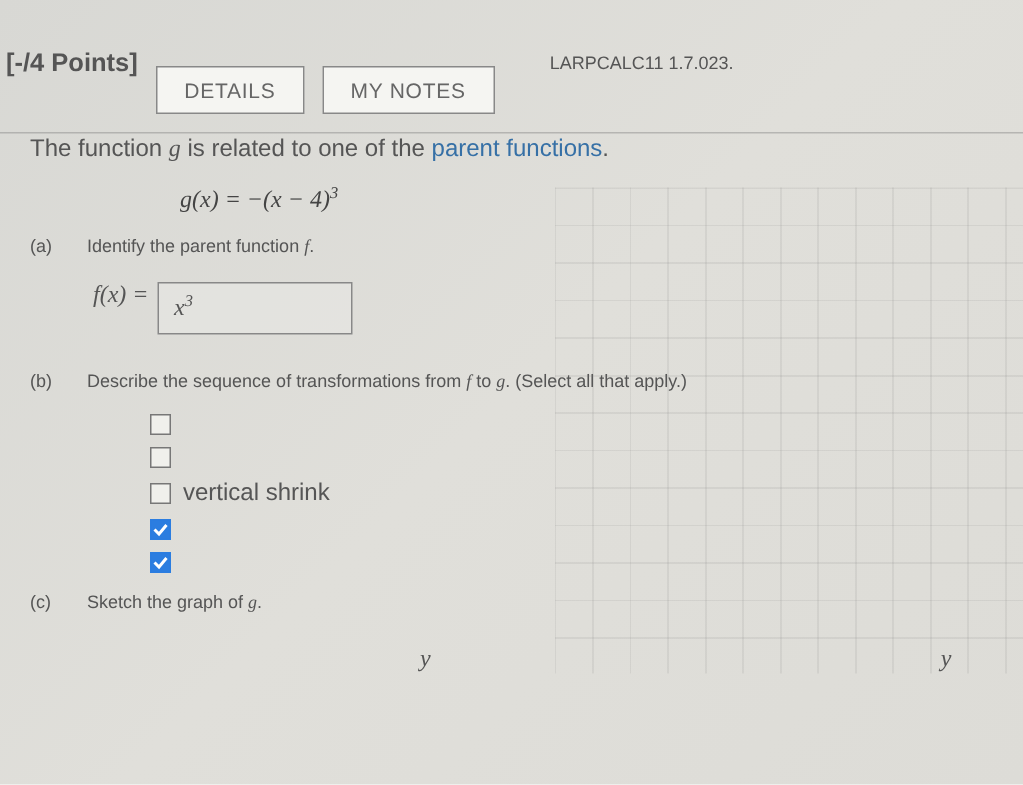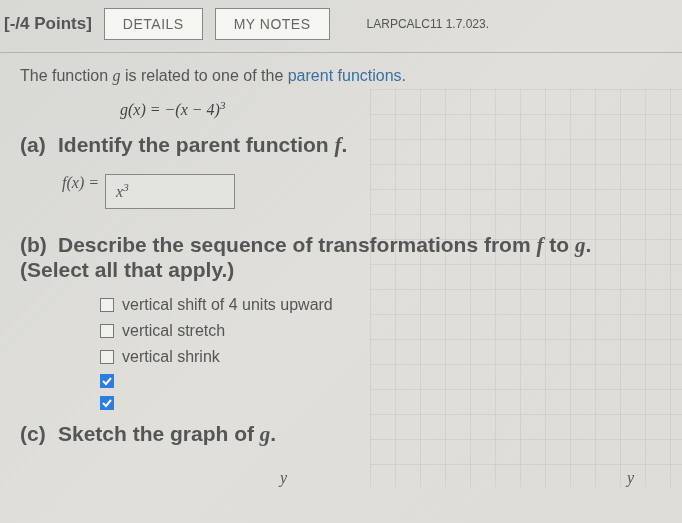--- a/index.html
+++ b/index.html
@@ -24,29 +24,30 @@
     color: #555;
   }
   .btn {
     border: 1px solid #888;
     background: #f5f5f2;
     padding: 7px 18px;
     font-size: 14px;
     color: #666;
     letter-spacing: 0.5px;
     cursor: pointer;
+    margin-top: 36px;
   }
   .ref {
     font-size: 12px;
     color: #555;
     font-weight: 400;
     padding-left: 25px;
   }
   .content {
-    padding: 14px 20px 0 20px;
+    padding: 2px 20px 0 20px;
     border-top: 1px solid rgba(120,120,120,0.4);
     position: relative;
   }
   .grid-overlay {
     position: absolute;
     left: 370px;
     top: 36px;
     right: 0;
     bottom: 0;
     background-image: repeating-linear-gradient(to right, rgba(120,120,120,0.12) 0, rgba(120,120,120,0.12) 1px, transparent 1px, transparent 25px),
@@ -64,22 +65,21 @@
   }
   .equation {
     margin: 14px 0 14px 100px;
     font-style: italic;
     font-size: 16px;
     font-family: 'Times New Roman', serif;
     color: #444;
   }
   .part {
     margin-top: 8px;
-    font-size: 21px;
-    font-weight: bold;
+    font-size: 12px;
   }
   .part-label {
     display: inline-block;
     width: 38px;
   }
   .answer-row {
     margin: 16px 0 24px 42px;
     font-style: italic;
     font-size: 16px;
     font-family: 'Times New Roman', serif;
@@ -163,25 +163,23 @@
     <span class="answer-box"><span class="italic-var">x</span><span class="sup">3</span></span>
   </div>
 
   <div class="part">
     <span class="part-label">(b)</span><span>Describe the sequence of transformations from </span><span class="italic-var">f</span><span> to </span><span class="italic-var">g</span><span>. (Select all that apply.)</span>
   </div>
 
   <div class="options">
     <div class="option-row">
       <span class="checkbox"></span>
-      <span>vertical shift of 4 units upward</span>
     </div>
     <div class="option-row">
       <span class="checkbox"></span>
-      <span>vertical stretch</span>
     </div>
     <div class="option-row">
       <span class="checkbox"></span>
       <span>vertical shrink</span>
     </div>
     <div class="option-row">
       <span class="checkbox checked">
           <svg width="10" height="10" viewBox="0 0 10 10">
             <path d="M1 5 L4 8 L9 2" stroke="white" stroke-width="2" fill="none"></path>
           </svg>

